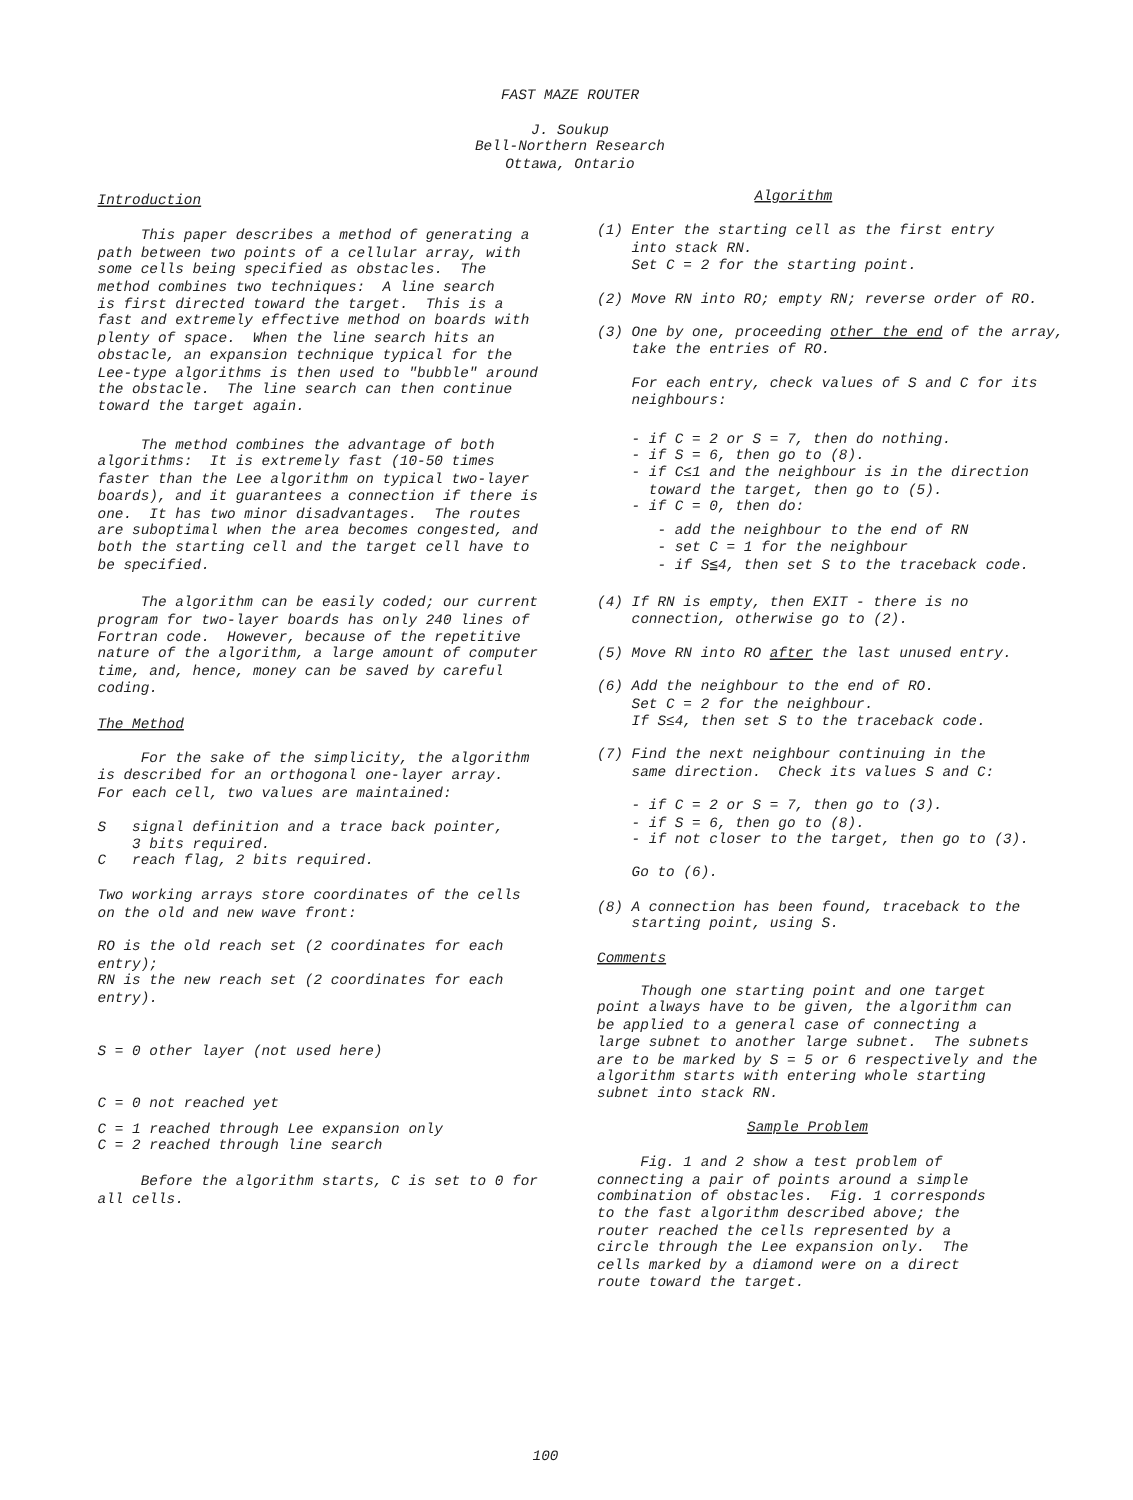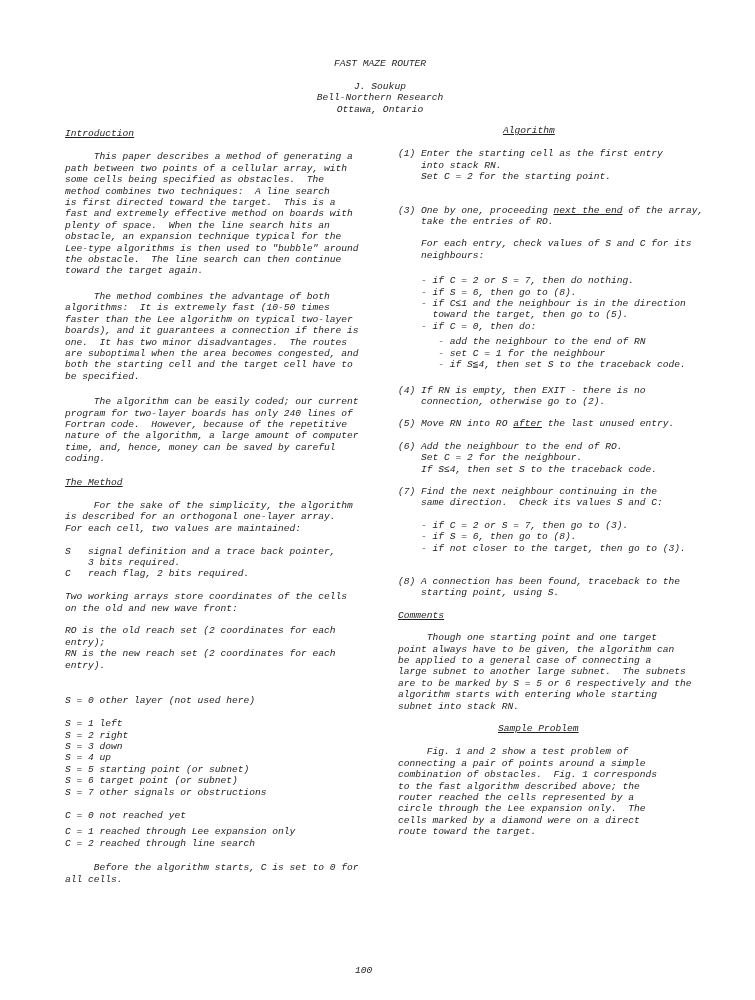--- a/index.html
+++ b/index.html
@@ -73,46 +73,40 @@
 on the old and new wave front:</p>
     <div class="gap"></div>
     <p>RO is the old reach set (2 coordinates for each
 entry);
 RN is the new reach set (2 coordinates for each
 entry).</p>
     <div class="gap" style="height:13px"></div>
     <div class="gap"></div>
     <p>S = 0 other layer (not used here)</p>
     <div class="gap"></div>
-    <p>S = 1 left
-S = 2 right
-S = 3 down
-S = 4 up
-S = 5 starting point (or subnet)
-S = 6 target point (or subnet)
-S = 7 other signals or obstructions</p>
     <div class="gap" style="height:12px"></div>
     <p>C = 0 not reached yet</p>
     <div class="gap" style="height:5px"></div>
     <p>C = 1 reached through Lee expansion only
 C = 2 reached through line search</p>
     <div class="gap" style="height:13px"></div>
     <p>     Before the algorithm starts, C is set to 0 for
 all cells.</p>
   </div>
 
   <div class="col" style="left:398px; top:125px; width:320px;">
     <div style="padding-left:105px;"><span class="u">Algorithm</span></div>
     <div class="gap" style="height:12px"></div>
     <p>(1) Enter the starting cell as the first entry
     into stack RN.
     Set C = 2 for the starting point.</p>
     <div class="gap" style="height:11px"></div>
+    <p>(2) Move RN into RO; empty RN; reverse order of RO.</p>
     <div class="gap" style="height:11px"></div>
-    <p><span>(3) One by one, proceeding </span><span class="u">next the end</span><span> of the array,
+    <p><span>(3) One by one, proceeding </span><span class="u">other the end</span><span> of the array,
     take the entries of RO.</span></p>
     <div class="gap" style="height:11px"></div>
     <p>    For each entry, check values of S and C for its
     neighbours:</p>
     <div class="gap" style="height:14px"></div>
     <p>    - if C = 2 or S = 7, then do nothing.
     - if S = 6, then go to (8).
     - if C≤1 and the neighbour is in the direction
       toward the target, then go to (5).
     - if C = 0, then do:</p>
@@ -130,20 +124,21 @@
     Set C = 2 for the neighbour.
     If S≤4, then set S to the traceback code.</p>
     <div class="gap" style="height:11px"></div>
     <p>(7) Find the next neighbour continuing in the
     same direction.  Check its values S and C:</p>
     <div class="gap" style="height:11px"></div>
     <p>    - if C = 2 or S = 7, then go to (3).
     - if S = 6, then go to (8).
     - if not closer to the target, then go to (3).</p>
     <div class="gap" style="height:11px"></div>
+    <p>    Go to (6).</p>
     <div class="gap" style="height:11px"></div>
     <p>(8) A connection has been found, traceback to the
     starting point, using S.</p>
     <div class="gap" style="height:11px"></div>
     <div><span class="u">Comments</span></div>
     <div class="gap" style="height:11px"></div>
     <p>     Though one starting point and one target
 point always have to be given, the algorithm can
 be applied to a general case of connecting a
 large subnet to another large subnet.  The subnets

